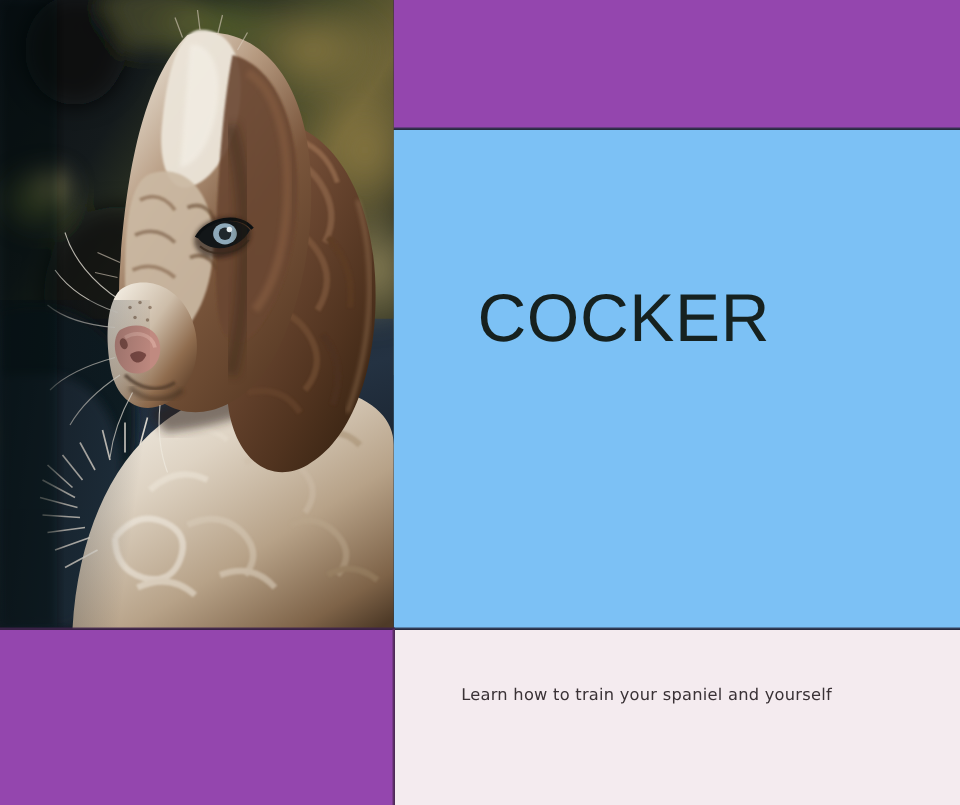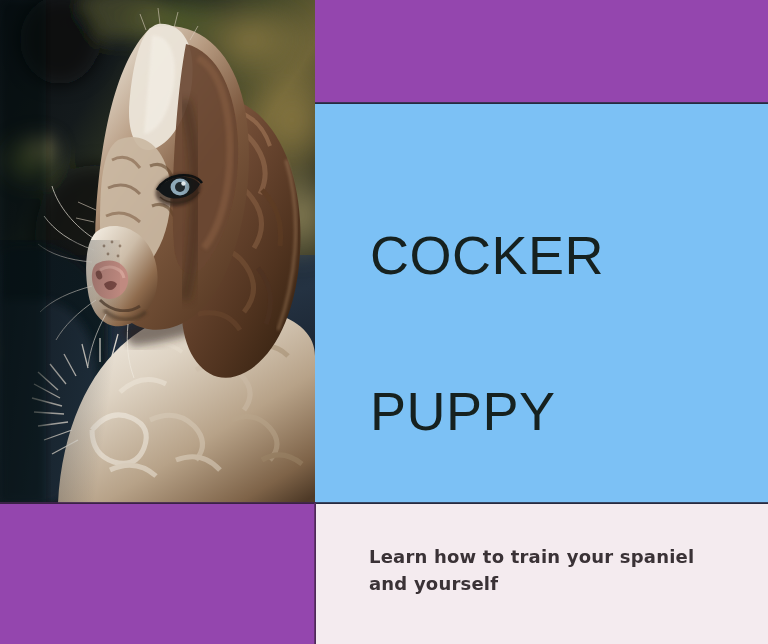--- a/index.html
+++ b/index.html
@@ -58,31 +58,31 @@
     width:390px;
     color:#16211f;
     font-family:"Liberation Sans", sans-serif;
     font-weight:400;
     font-size:54px;
     line-height:78px;
     letter-spacing:0.5px;
     text-transform:uppercase;
     white-space:pre-line;
   }
-  .headline .hl-line{display:block;}
+  .headline .hl-line{display:block;margin-left:12px;}
 
   
   .subtitle{
     position:absolute;
     left:369px; top:543px;
     width:350px;
     color:#3a3236;
     font-family:"DejaVu Sans", sans-serif;
-    font-weight:700;
-    font-size:18px;
+    font-weight:400;
+    font-size:13px;
     line-height:27px;
     letter-spacing:0.2px;
   }
 </style>
 </head>
 <body>
 
 <div id="poster">
 
   <div class="photo-panel">
@@ -311,19 +311,18 @@
   <div class="block band-purple-bottom" style="background:#9446AE;"></div>
   <div class="block band-pink" style="background:#F4EBEF;"></div>
 
   <div class="seam seam-h-top"></div>
   <div class="seam seam-h-bottom"></div>
   <div class="seam seam-h-left"></div>
   <div class="seam seam-v"></div>
 
   <div class="headline">
     <span class="hl-line">COCKER</span>
-    <span class="hl-line">PUPPY</span>
     
   </div>
 
   <div class="subtitle">Learn how to train your spaniel and yourself</div>
 
 </div>
 
 </body></html>

